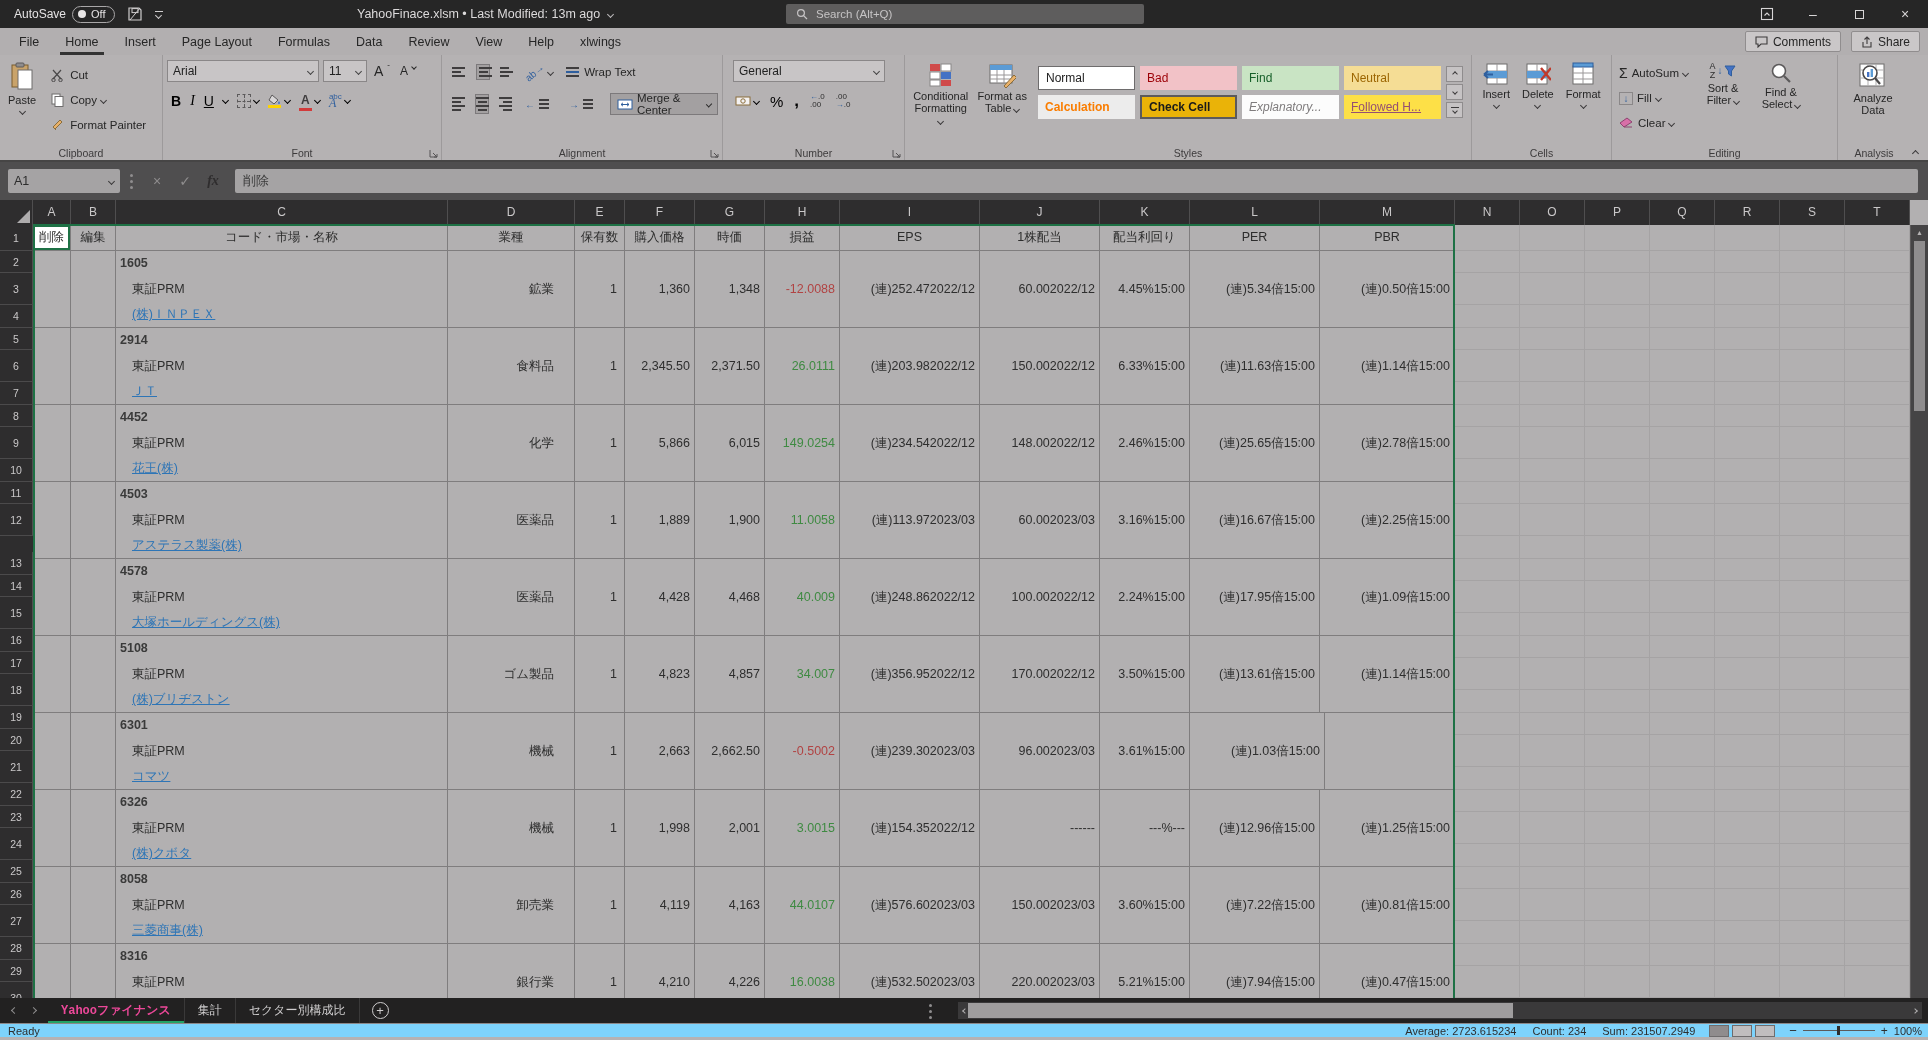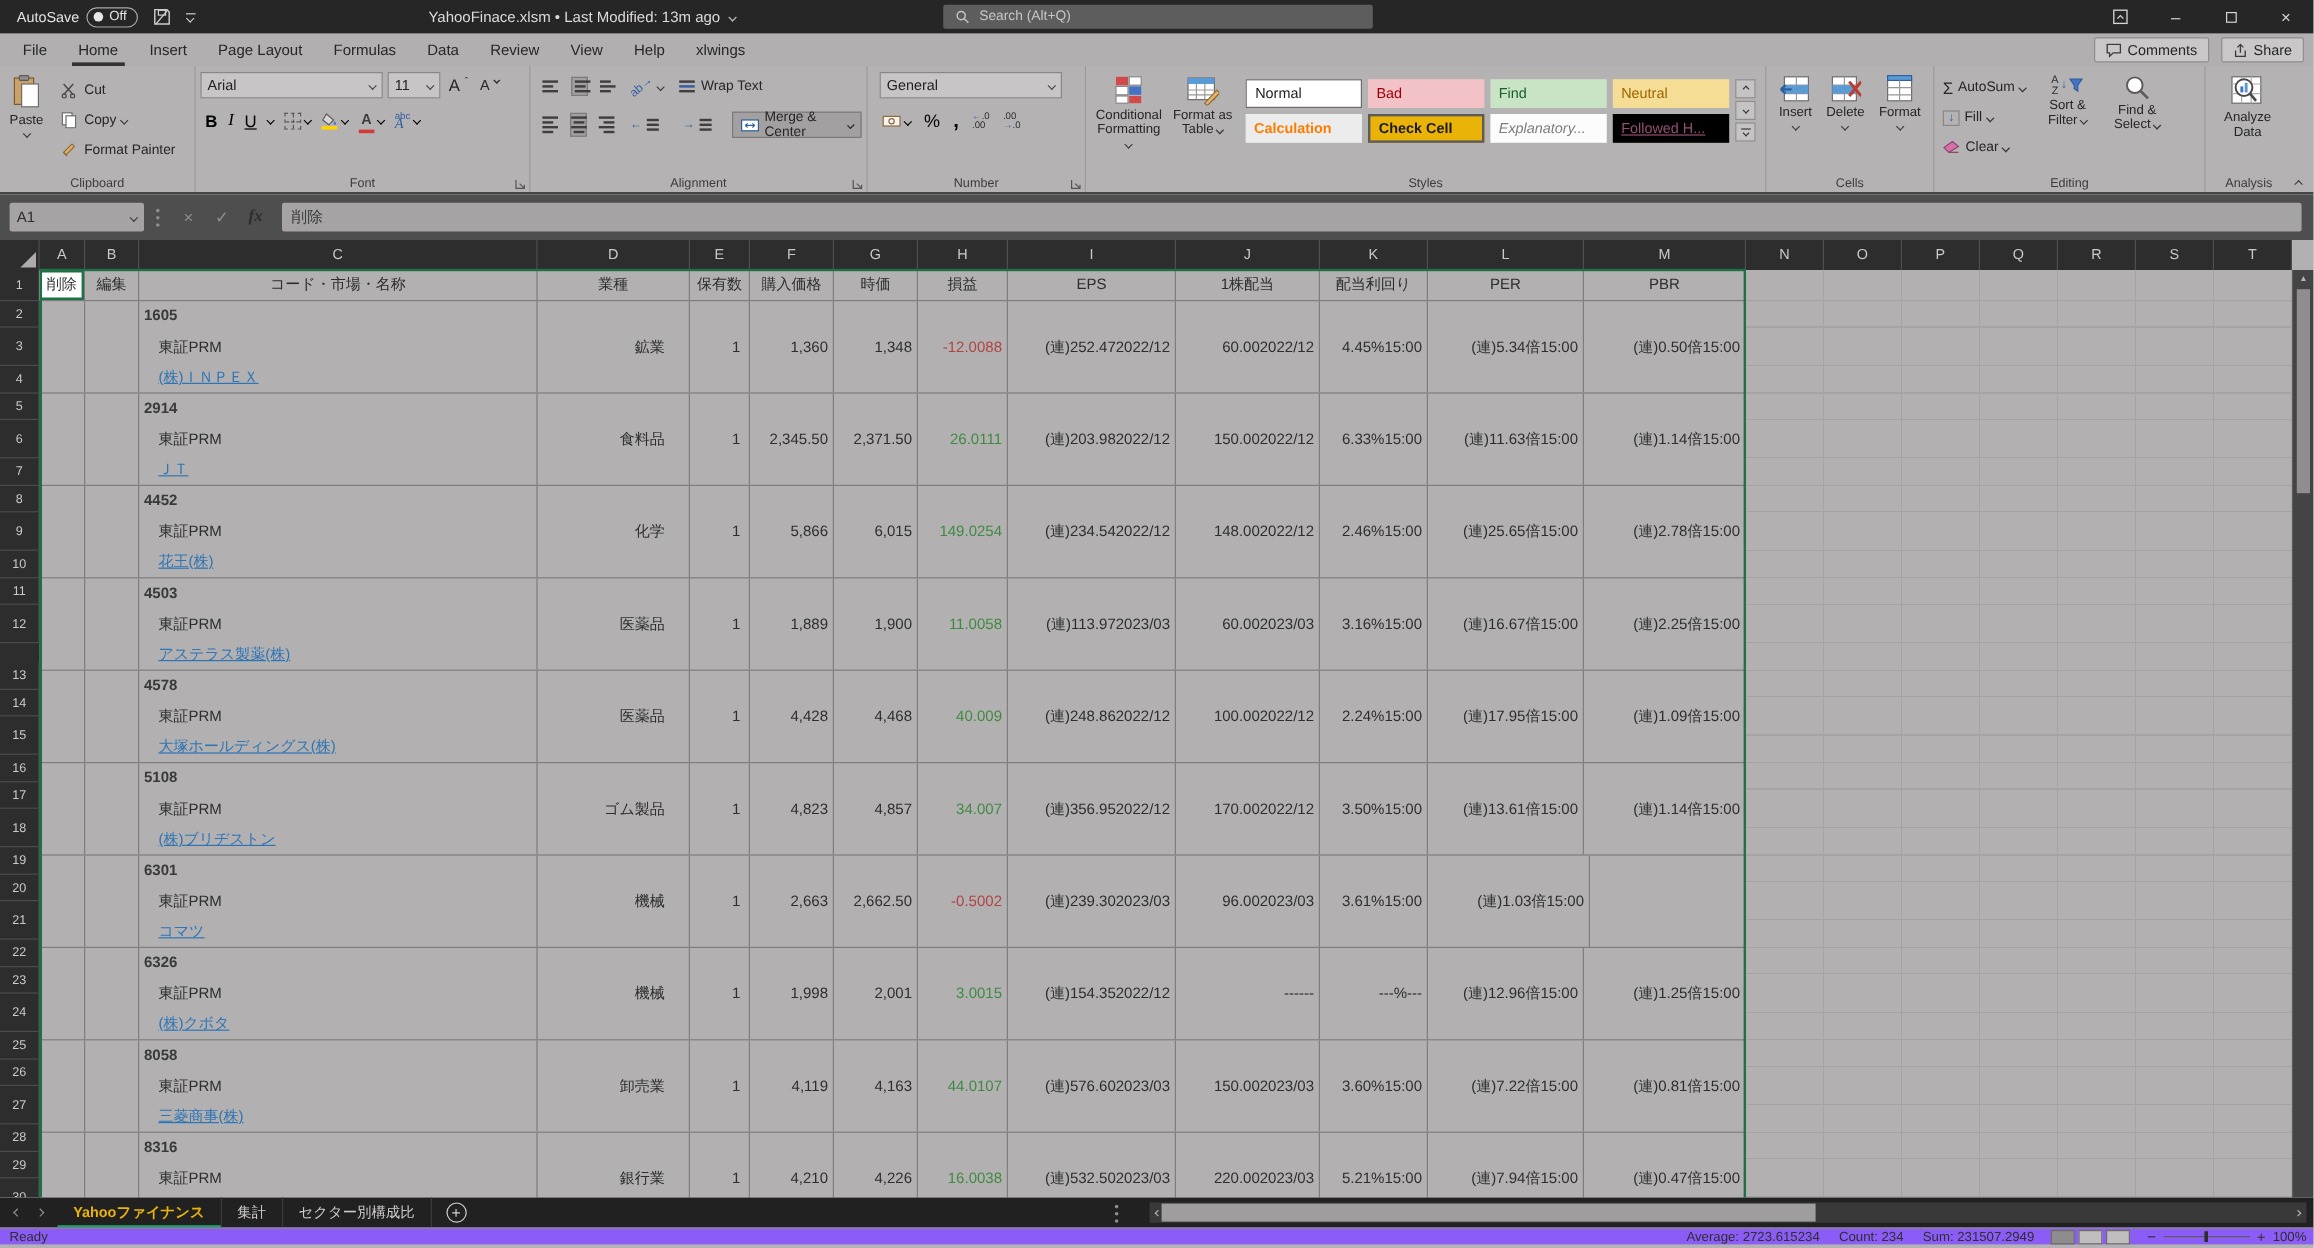--- a/index.html
+++ b/index.html
@@ -63,21 +63,21 @@
   .gal { display:grid; grid-template-columns:repeat(4,97px); grid-auto-rows:24px; gap:5px; margin:6px 0 0 6px; }
   .gitem { display:flex; align-items:center; padding:0 7px; font-size:12px; white-space:nowrap; overflow:hidden; }
   .gi0 { background:#fff; border:1.6px solid #6e6c6d; color:#222; }
   .gi1 { background:#f2c2c7; color:#9c0006; }
   .gi2 { background:#c9e4c4; color:#17602a; }
   .gi3 { background:#f5dd95; color:#9c6500; }
   .gi4 { background:#ececec; color:#fa7d00; font-weight:bold; border:1px solid #96
 9394; }
   .gi5 { background:#eab308; color:#1a1a1a; font-weight:bold; border:2px solid #5c5a5b; }
   .gi6 { background:#fcfcfc; color:#7f7c7d; font-style:italic; }
-  .gi7 { background:#000000; color:#954f72; text-decoration:underline; }
+  .gi7 { background:#fde047; color:#954f72; text-decoration:underline; }
   .galbtns { display:flex; flex-direction:column; gap:2px; margin:6px 4px 0 5px; }
   .galbtn { width:17px; height:16px; background:#c6c3c4; border:1px solid #8f8c8d; display:flex;
     align-items:center; justify-content:center; color:#3c3a3b; }
   .ribbon-collapse { position:absolute; right:10px; bottom:4px; color:#3c3a3b; }
 
   
   .formulabar { height:38px; background:#4f4e4f; display:flex; align-items:center; padding:0 4px; }
   .namebox { width:112px; height:24px; background:#a5a3a4; border-radius:2px; margin-left:4px;
     display:flex; align-items:center; font-size:12.5px; color:#2c2c2c; padding:0 6px; }
   .namebox .chv { margin-left:auto; color:#3c3a3b; }
@@ -128,35 +128,35 @@
   .vscroll { position:absolute; right:0; top:25px; bottom:0; width:18px; background:#454445;
     border-left:1px solid #5c5a5b; }
   .vs-arrow { height:14px; display:flex; align-items:center; justify-content:center; color:#b5b3b4; font-size:7px; }
   .vs-thumb { margin:2px 3px 0; height:170px; background:#8f8d8e; }
 
   
   .sheettabs { height:25px; background:#222121; display:flex; align-items:stretch; position:relative; }
   .st-nav { display:flex; align-items:center; gap:14px; padding:0 12px; color:#8f8d8e; }
   .stab { display:flex; align-items:center; padding:0 13px; font-size:12px; color:#cfcdce;
     border-right:1px solid #3a3939; position:relative; }
-  .stab.active { color:#eab308; font-weight:bold; }
+  .stab.active { color:#ec4899; font-weight:bold;font-family:Liberation Mono, monospace; }
   .stab.active::after { content:""; position:absolute; left:0; right:0; bottom:0; height:2px; background:#21a366; }
   .addsheet { width:17px; height:17px; border:1.4px solid #cfcdce; border-radius:50%; color:#cfcdce;
     display:flex; align-items:center; justify-content:center; font-size:13px; line-height:13px;
     align-self:center; margin-left:12px; }
   .hscroll { position:absolute; right:6px; top:4px; height:17px; left:958px; background:#3a393a;
     display:flex; align-items:center; }
   .hs-thumb { width:545px; height:15px; background:#9f9d9e; margin-left:10px; }
   .hs-arrow { width:14px; display:flex; align-items:center; justify-content:center; color:#b0aeaf; }
   .hs-arrow.lft { position:absolute; left:0; }
   .hs-arrow.rgt { position:absolute; right:0; }
   .st-dots { position:absolute; right:986px; top:6px; }
 
   
-  .statusbar { height:14px; background:#8b5cf6; border-top:1px solid #8b8889; display:flex;
+  .statusbar { height:14px; background:#7dd3fc; border-top:1px solid #8b8889; display:flex;
     align-items:center; font-size:11px; color:#2e2e2e; position:relative; }
   .sb-ready { margin-left:8px; }
   .sb-right { position:absolute; right:6px; display:flex; align-items:center; gap:14px; height:14px; }
   .sb-stats { display:flex; gap:16px; }
   .viewicons { display:flex; gap:3px; align-items:center; }
   .vicon { width:20px; height:12px; border:1px solid #6e6c6d; background:#c0bdbe; position:relative; }
   .vicon.active { background:#8f8c8d; }
   .zoomctl { display:flex; align-items:center; gap:6px; }
   .zoom-track { width:72px; height:1px; background:#5c5a5b; position:relative; }
   .zoom-thumb { position:absolute; left:34px; top:-4px; width:3px; height:9px; background:#2e2e2e; }

